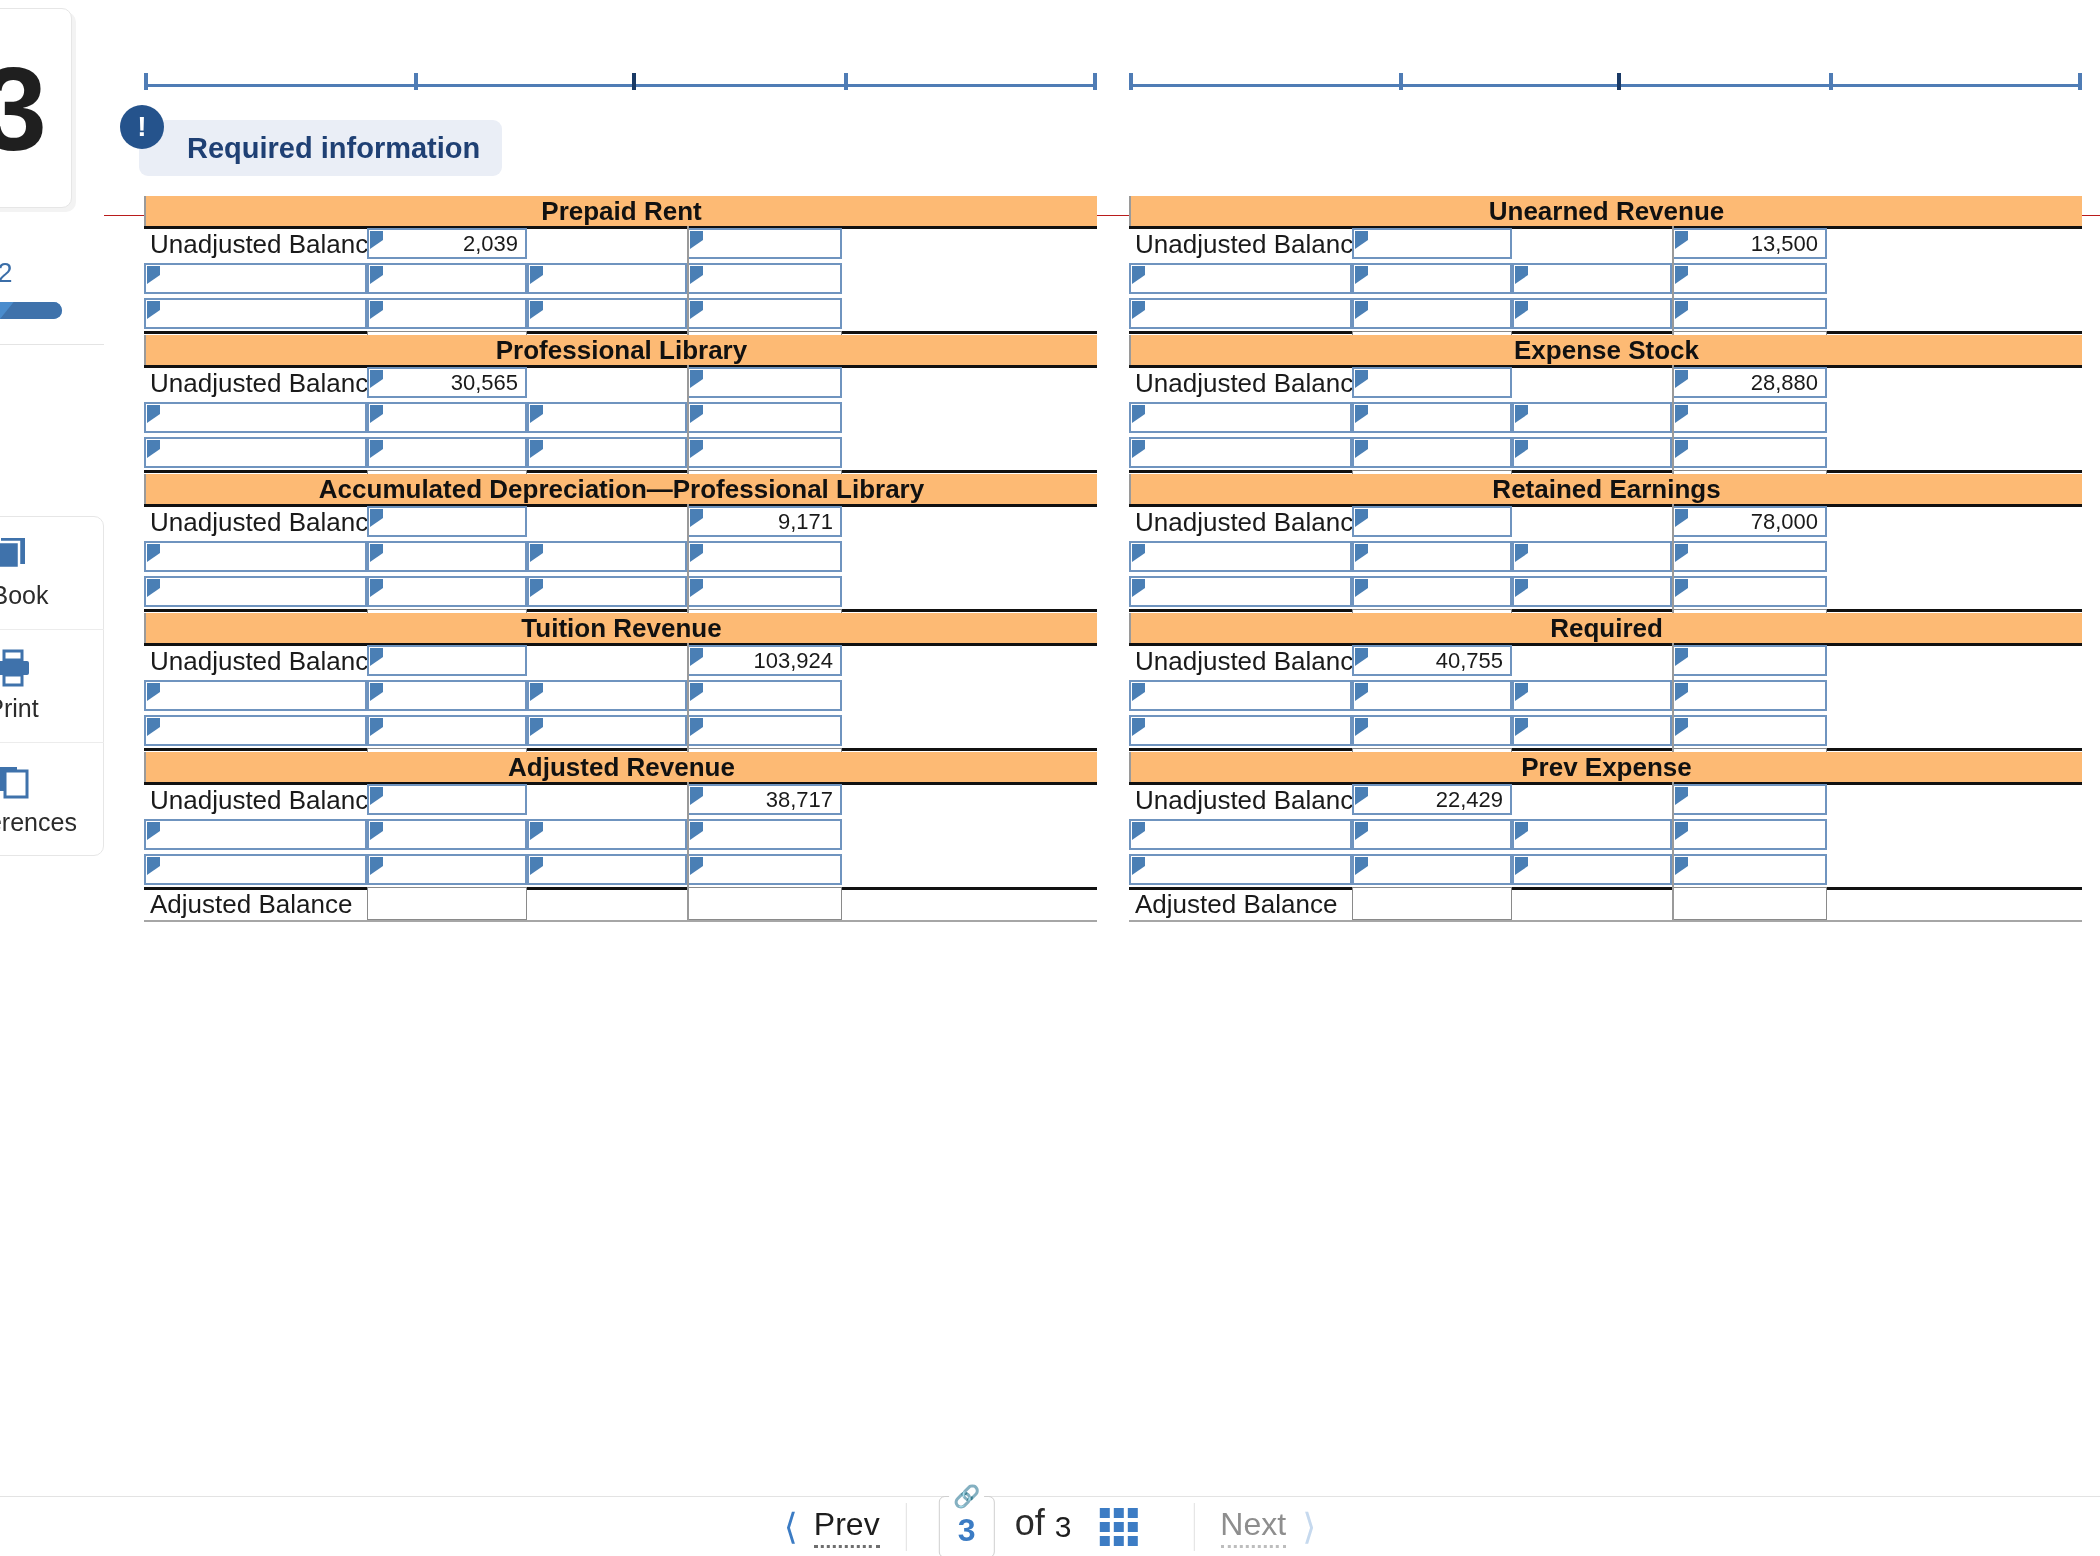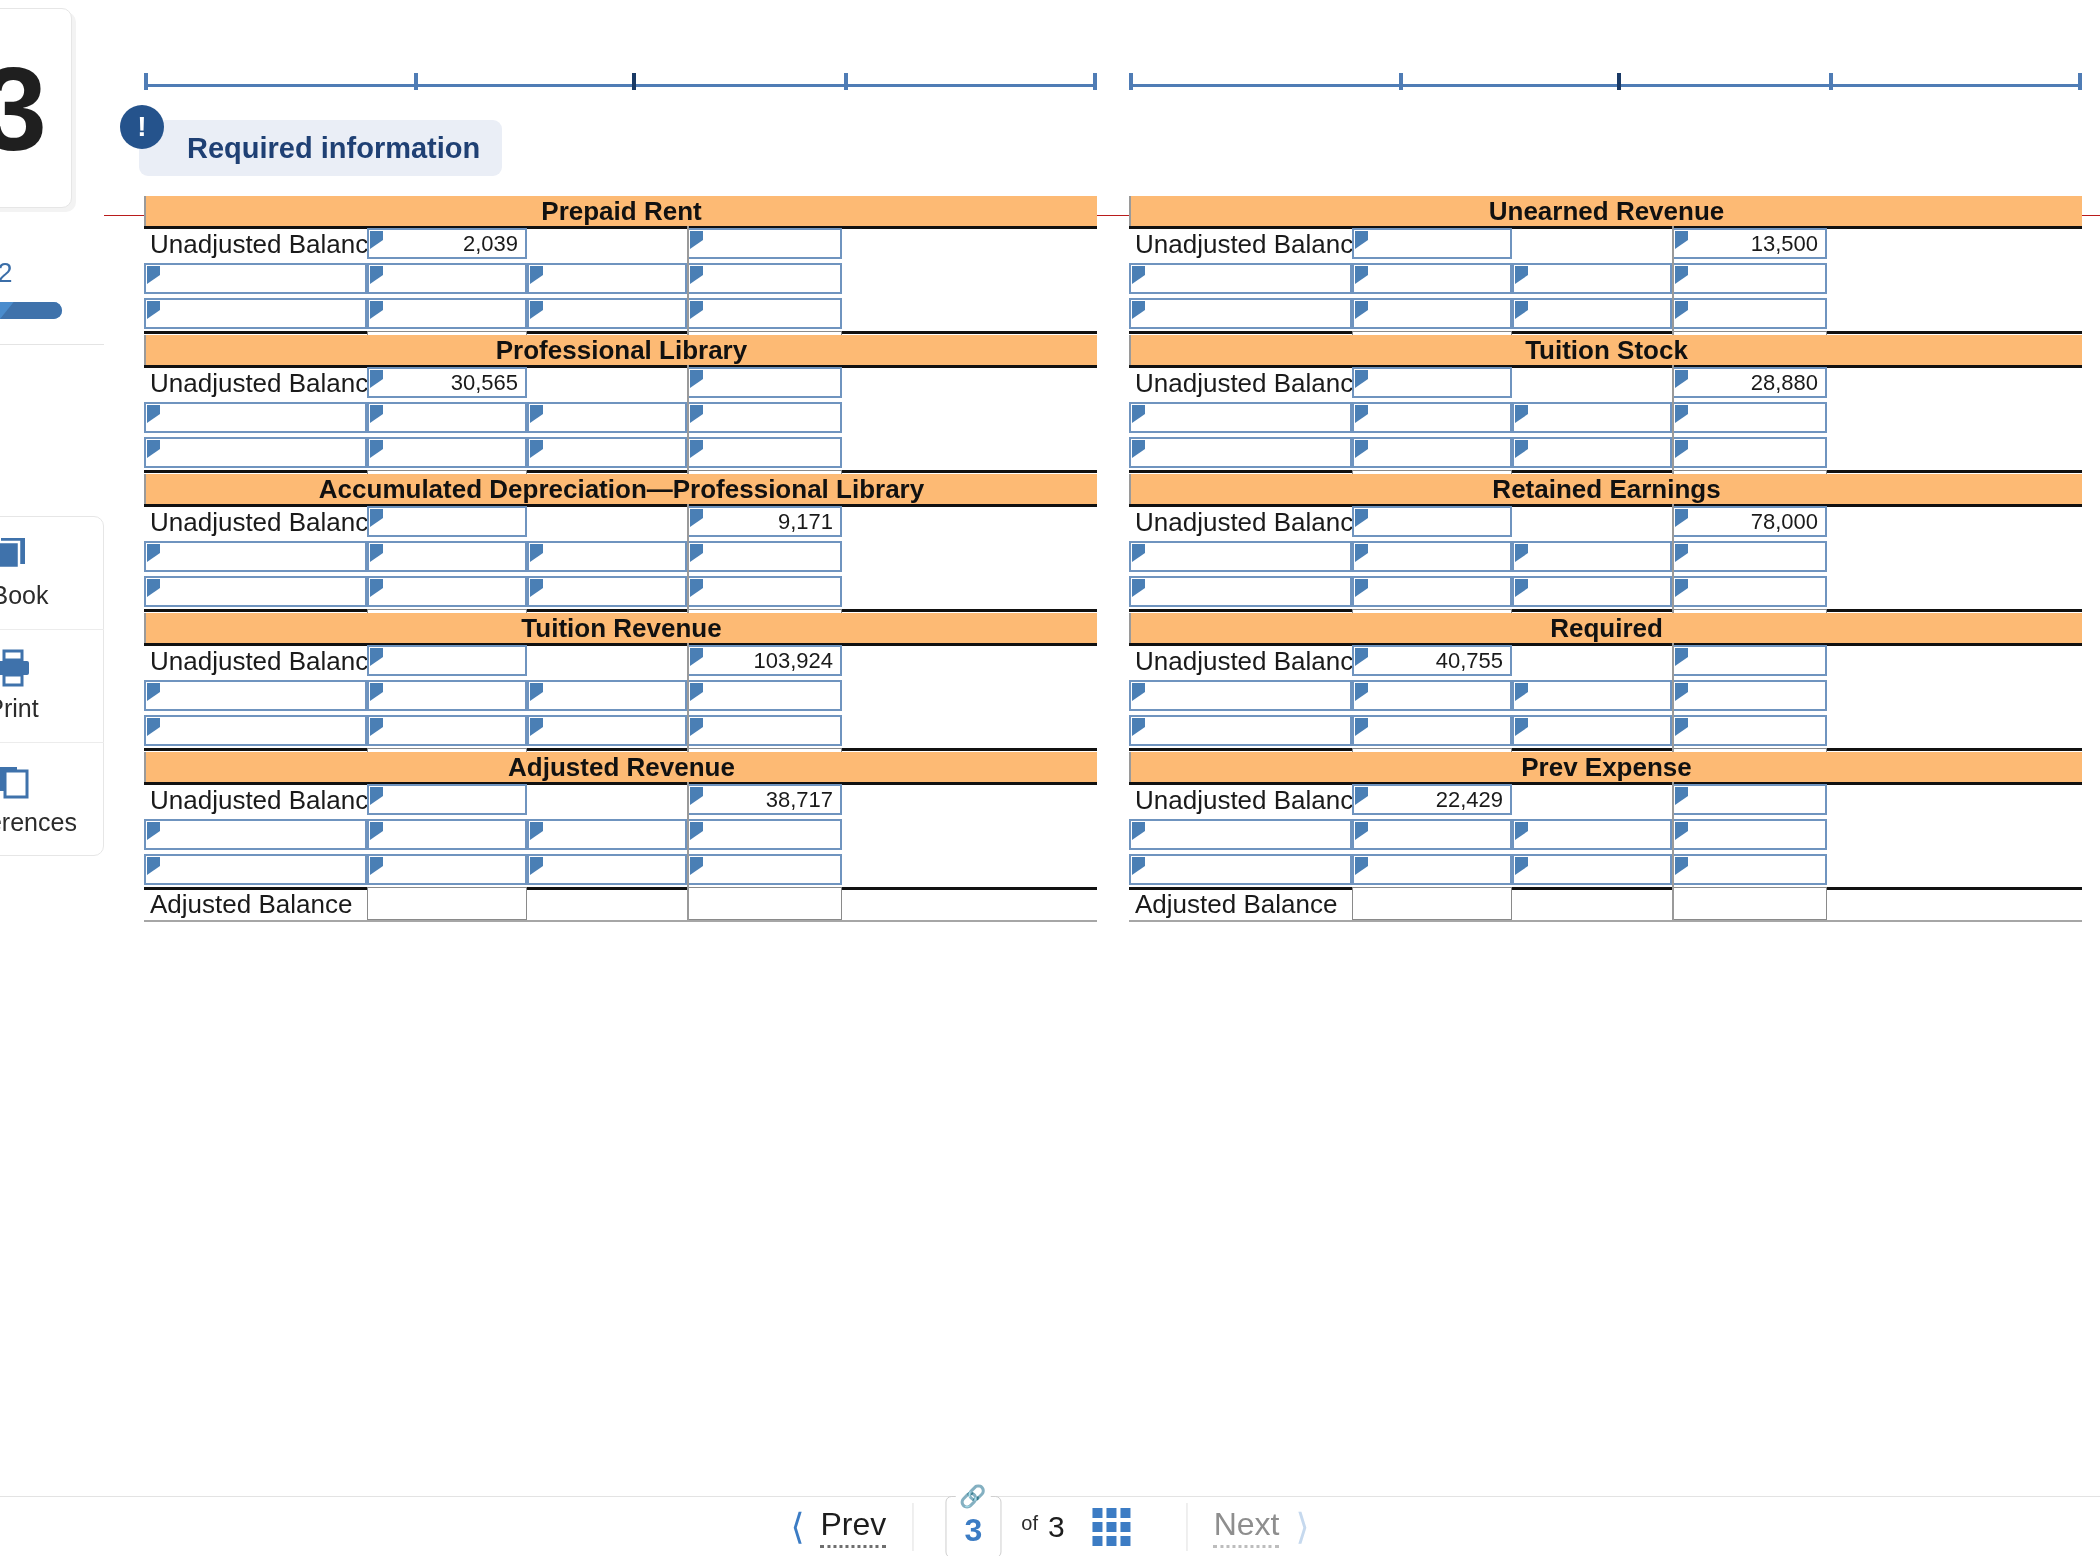--- a/index.html
+++ b/index.html
@@ -143,21 +143,21 @@
   .chev { font-size: 36px; line-height: 1; }
   .chev.active { color: #3c7cc4; }
   .chev.dim { color: #c6d9ee; }
   #prev-label { font-size: 32px; color: #1d1d1d; border-bottom: 3px dotted #6e6e6e; margin-left: 16px; padding-bottom: 2px; }
   #next-label { font-size: 32px; color: #8e8e8e; border-bottom: 3px dotted #bdbdbd; margin-right: 16px; padding-bottom: 2px; }
   #page-box { position: relative; width: 56px; height: 62px; border: 1px solid #cfcfcf; border-radius: 6px;
               display: flex; align-items: center; justify-content: center; margin: 0 6px; }
   #page-num { font-size: 32px; font-weight: bold; color: #3c7cc4; margin-top: 6px; }
   #link-ico { position: absolute; left: 50%; top: -11px; transform: translateX(-50%);
               background: #fff; padding: 0 4px; font-size: 22px; color: #1d1d1d; line-height: 22px; }
-  #of-txt { font-size: 20px; color: #2a2a2a; margin: 0 10px 8px 14px; }
+  #of-txt { font-size: 36px; color: #2a2a2a; margin: 0 10px 8px 14px; }
   #tot-txt { font-size: 30px; color: #1d1d1d; }
   #grid-ico { display: grid; grid-template-columns: repeat(3, 10px); grid-template-rows: repeat(3, 10px);
               gap: 4px; margin: 0 30px 0 28px; }
   #grid-ico i { background: #3c7cc4; display: block; }
 </style>
 </head>
 <body>
 
 <div id="sidebar">
   <div id="qcard">
@@ -776,21 +776,21 @@
               </div>
               <div class="cell c-tail"></div>
               <div class="vline" style="left: 543px;"></div>
             </div>
             <div class="row r-gap">
               <div class="greyline" style="bottom: auto; top: 0px;"></div>
             </div>
           </div>
         </div>
         <div class="acct">
-          <div class="acct-head">Tuition Stock</div>
+          <div class="acct-head">Expense Stock</div>
           <div class="acct-body">
             <div class="row r-unadj">
               <div class="topline"></div>
               <div class="cell c-label">
                 <span class="label-txt">Unadjusted Balance</span>
               </div>
               <div class="cell c-dr">
                 <div class="box">
                   <span class="flag"></span>
                 </div>

